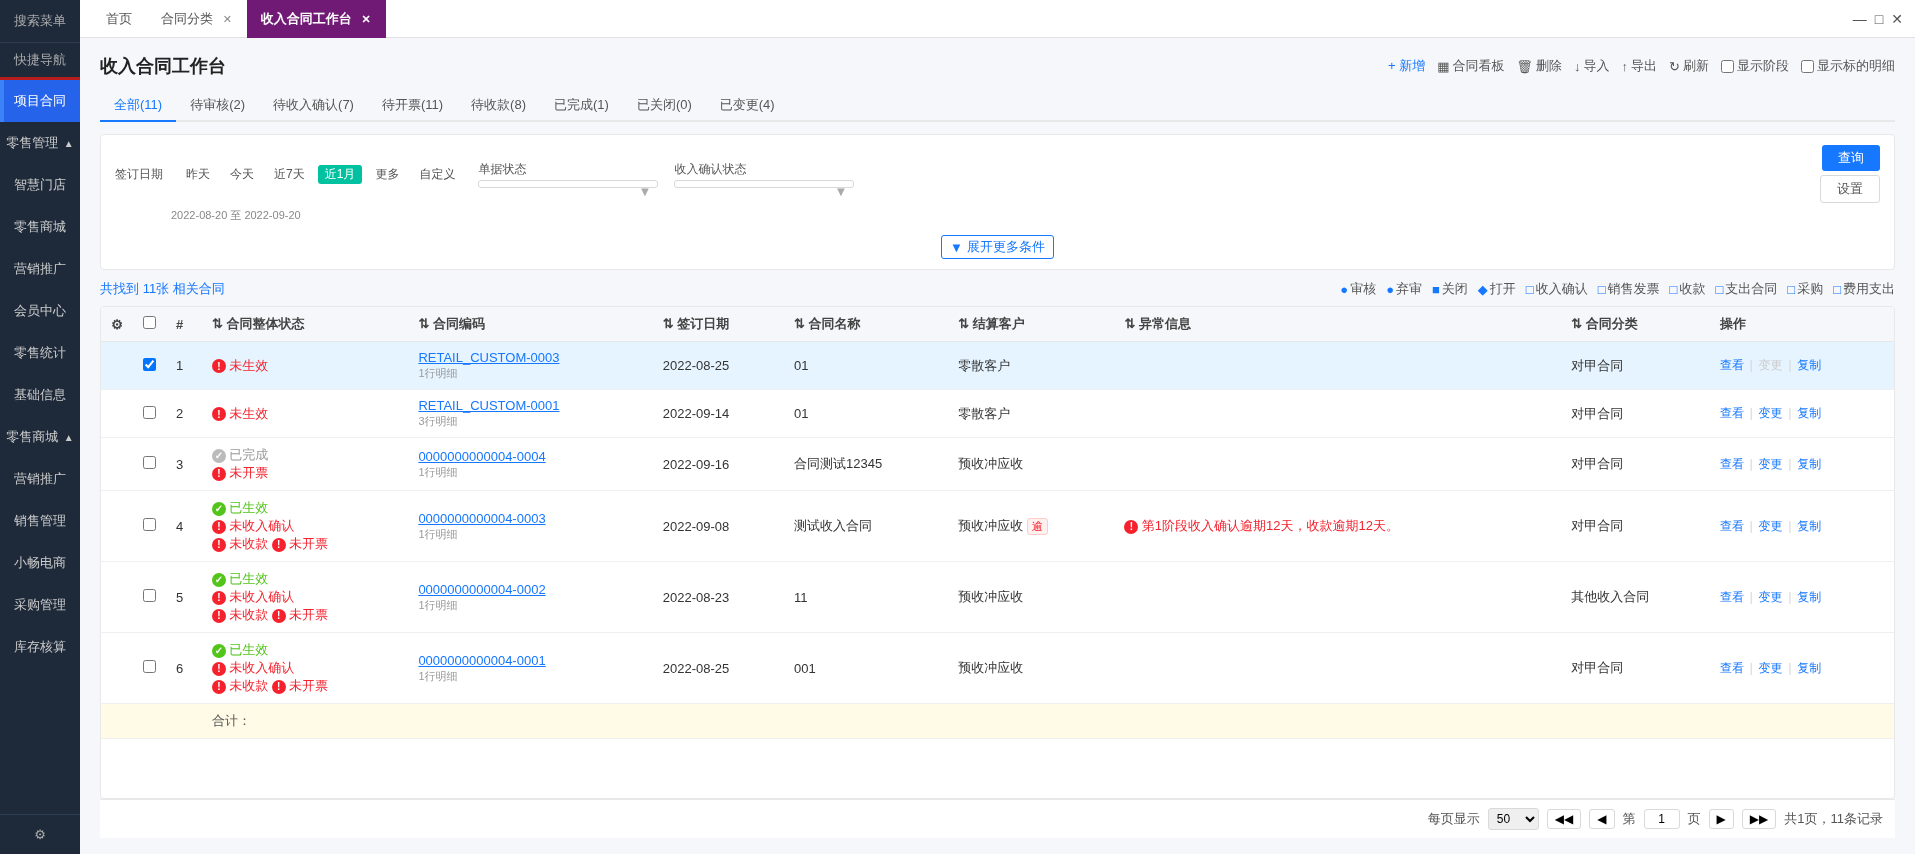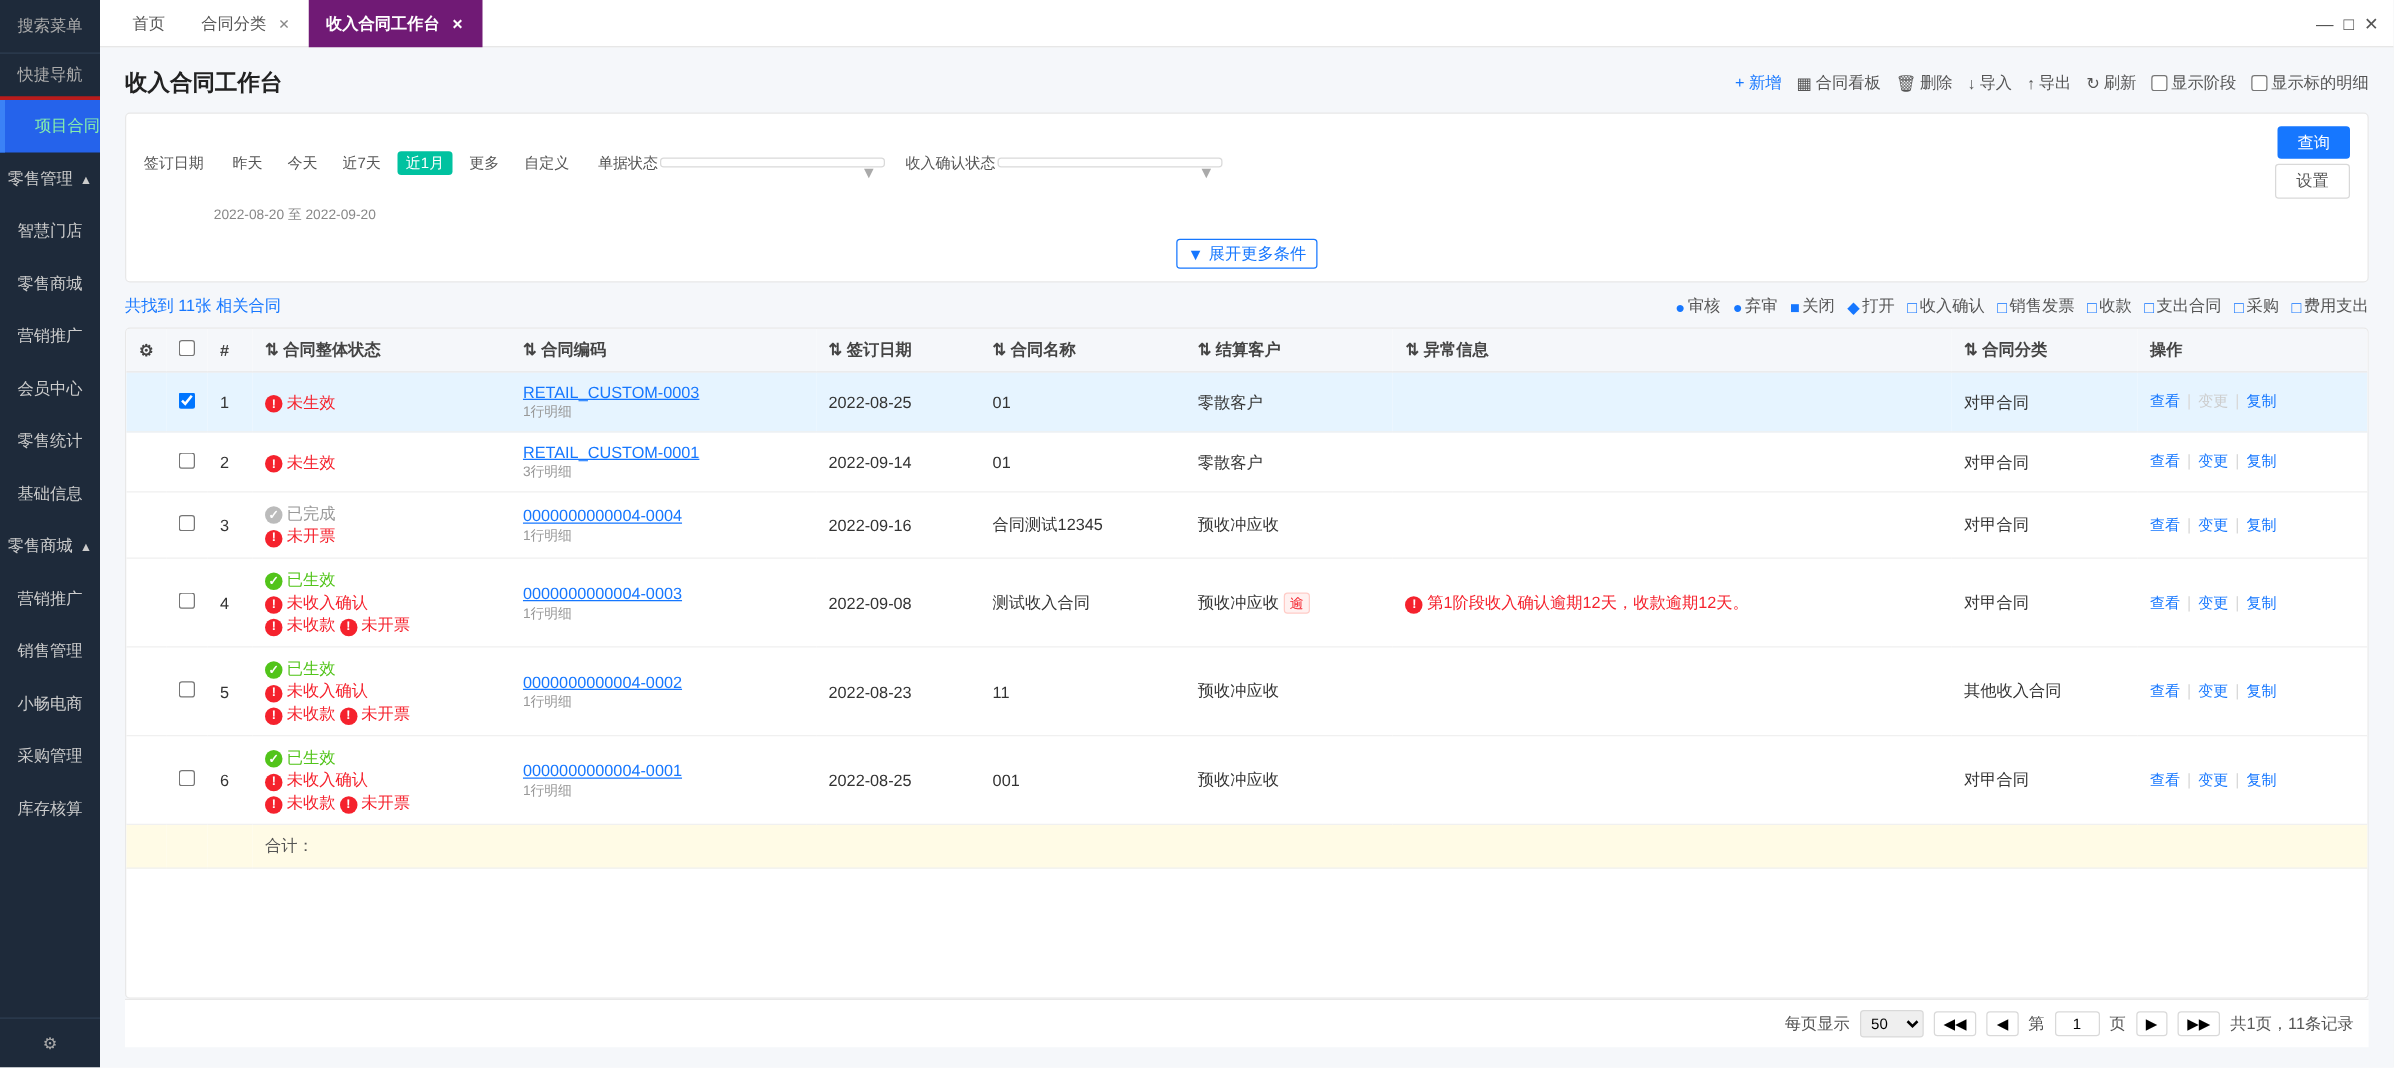--- a/index.html
+++ b/index.html
@@ -35,22 +35,21 @@
     .sidebar-item {
       padding: 12px 0;
       text-align: center;
       color: #ccc;
       font-size: 13px;
       cursor: pointer;
       position: relative;
     }
     .sidebar-item.active {
       background: #2563eb;
-      color: #86efac;
-      text-align: right;
+      color: #ffffff;
     }
     .sidebar-item .arrow {
       font-size: 10px;
       margin-left: 2px;
     }
     .sidebar-bottom {
       margin-top: auto;
       padding: 12px 0;
       text-align: center;
       color: #aaa;
@@ -207,22 +206,22 @@
       font-size: 12px;
       cursor: pointer;
     }
     .date-option.active {
       background: #00c2a0;
       color: #fff;
     }
     .date-range { color: #555; font-size: 12px; }
     .filter-select {
       display: flex;
-      align-items: center;
       gap: 2px;
+      flex-direction: column;
     }
     .select-box {
       border: 1px solid #d9d9d9;
       border-radius: 3px;
       padding: 3px 28px 3px 8px;
       color: #555;
       font-size: 12px;
       position: relative;
       min-width: 180px;
       cursor: pointer;
@@ -501,20 +500,30 @@
           <input type="checkbox" style="">
           <span>显示阶段</span>
         </label>
         <label class="checkbox-label">
           <input type="checkbox" style="">
           <span>显示标的明细</span>
         </label>
       </div>
     </div>
 
+    <div class="status-tabs">
+      <div class="status-tab active">全部(11)</div>
+      <div class="status-tab">待审核(2)</div>
+      <div class="status-tab">待收入确认(7)</div>
+      <div class="status-tab">待开票(11)</div>
+      <div class="status-tab">待收款(8)</div>
+      <div class="status-tab">已完成(1)</div>
+      <div class="status-tab">已关闭(0)</div>
+      <div class="status-tab">已变更(4)</div>
+    </div>
 
     <div class="filter-area">
       <div class="filter-row">
         <span class="filter-label">签订日期</span>
         <div class="filter-date-options">
           <span class="date-option">昨天</span>
           <span class="date-option">今天</span>
           <span class="date-option">近7天</span>
           <span class="date-option active">近1月</span>
           <span class="date-option">更多</span>

